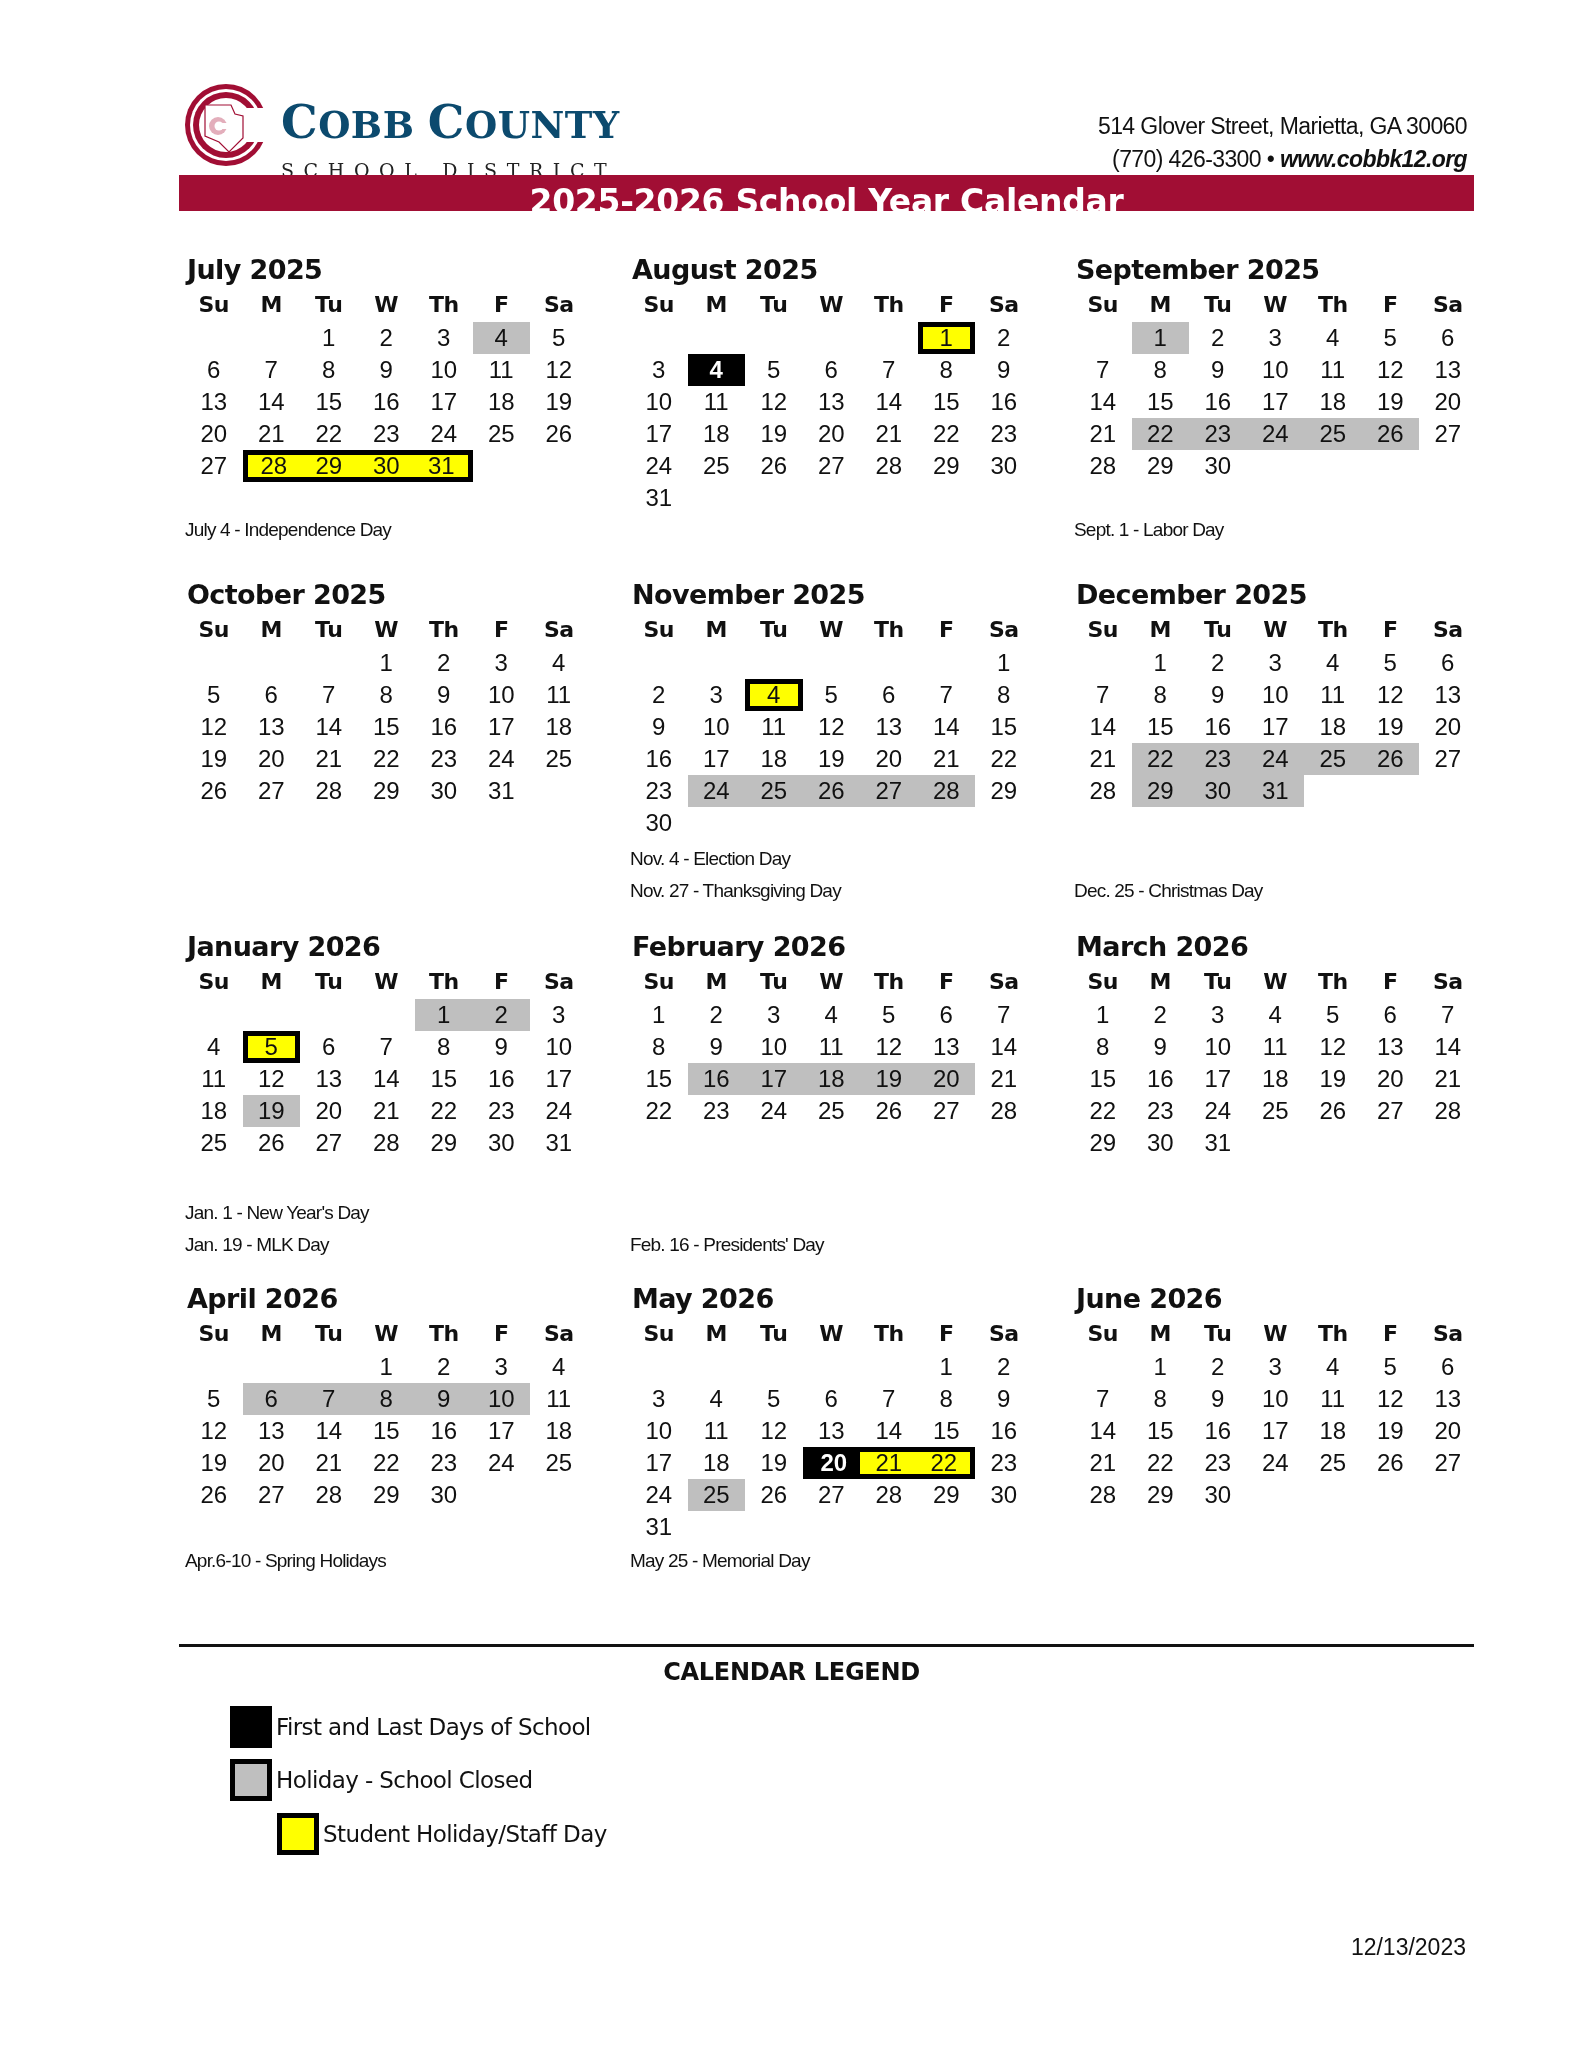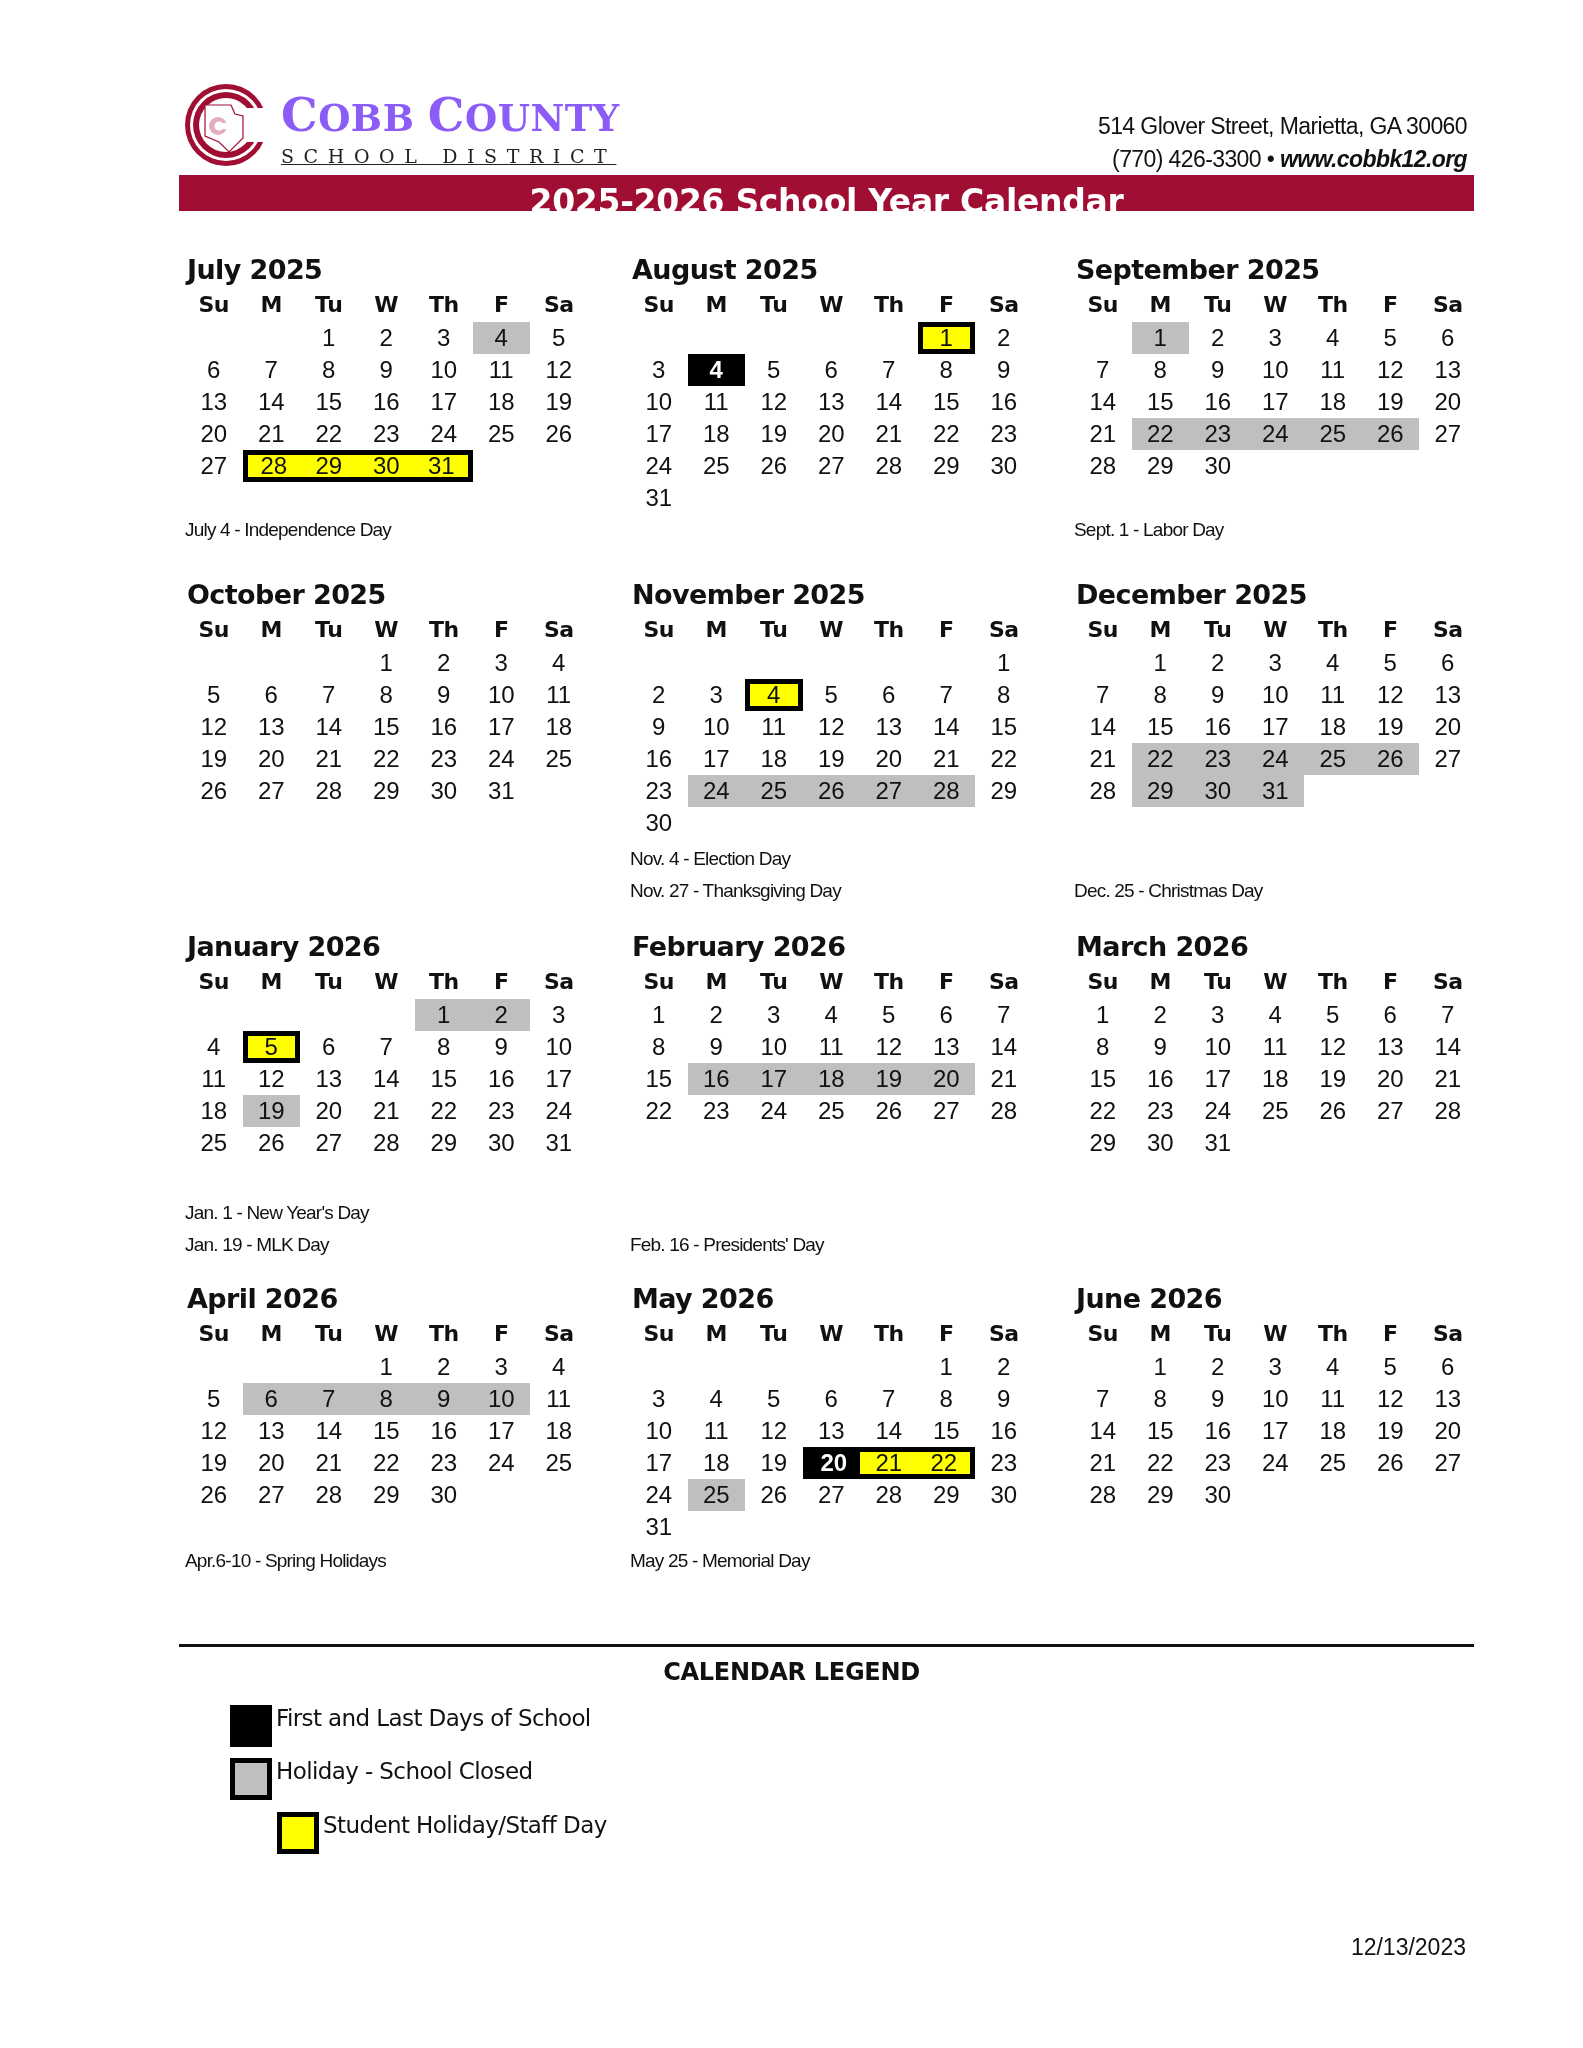--- a/index.html
+++ b/index.html
@@ -1,21 +1,21 @@
 <!DOCTYPE html>
 <html><head>
 <meta charset="utf-8">
 <style>
   * { box-sizing: border-box; margin: 0; padding: 0; }
   html, body { width: 1583px; height: 2048px; background: #ffffff; overflow: hidden; }
   body { position: relative; font-family: "Liberation Sans", sans-serif; color: #111; }
 
   .logo { position: absolute; left: 183px; top: 80px; width: 86px; height: 90px; }
   .brand { position: absolute; left: 281px; top: 90px; }
-  .brand-name { font-family: "DejaVu Serif", serif; font-weight: bold; color: #8b5cf6; font-size: 46px; letter-spacing: 0.5px; line-height: 50px; }
+  .brand-name { font-family: "DejaVu Serif", serif; font-weight: bold; color: #0c4a6e; font-size: 46px; letter-spacing: 0.5px; line-height: 64px; }
   .brand-name .sm { font-size: 37px; }
   .brand-sub { font-family: "DejaVu Serif", serif; font-size: 19px; letter-spacing: 9.6px; color: #222; margin-top: 2px; text-decoration: underline; }
 
   .address { position: absolute; right: 116px; top: 110px; text-align: right; font-size: 23px; line-height: 33px; letter-spacing: -0.6px; color: #111; }
   .address .web { font-weight: bold; font-style: italic; }
 
   .title-band { position: absolute; left: 179px; top: 175px; width: 1295px; height: 36px; background: #a10e34; color: #fff; text-align: center; font-family: "DejaVu Sans", sans-serif; font-weight: bold; font-size: 33px; line-height: 54px; letter-spacing: -0.3px; }
 
   .month { position: absolute; width: 400px; }
   .month-title { font-family: "DejaVu Sans", sans-serif; font-weight: bold; font-size: 27px; letter-spacing: -0.6px; height: 36px; line-height: 36px; padding-left: 2px; }
@@ -29,21 +29,21 @@
   .d.boxed-r { border-right: 5px solid #000; }
   .d.boxed-t { border-top: 5px solid #000; line-height: 26px; }
   .d.boxed-b { border-bottom: 5px solid #000; }
   .d.boxed-t.boxed-b { line-height: 22px; }
 
   .notes { position: absolute; font-size: 19px; letter-spacing: -0.8px; color: #111; }
   .notes div { height: 32px; line-height: 32px; }
 
   .legend-rule { position: absolute; left: 179px; top: 1644px; width: 1295px; height: 3px; background: #111; }
   .legend-title { position: absolute; left: 0; width: 1583px; top: 1658px; text-align: center; font-family: "DejaVu Sans", sans-serif; font-weight: bold; font-size: 24px; letter-spacing: -0.3px; }
-  .legend-item { position: absolute; left: 230px; height: 44px; display: flex; align-items: flex-start; }
+  .legend-item { position: absolute; left: 230px; height: 44px; display: flex; align-items: center; }
   .swatch { width: 42px; height: 42px; border: 5px solid #000; margin-right: 4px; }
   .legend-label { font-family: "DejaVu Sans", sans-serif; font-size: 23px; letter-spacing: -0.6px; }
 
   .footer-date { position: absolute; right: 117px; top: 1934px; font-size: 23px; color: #111; }
 </style>
 </head>
 <body>
 
 <svg class="logo" viewBox="0 0 86 90">
   <circle cx="43" cy="45" r="41" fill="#a10e34"></circle>

